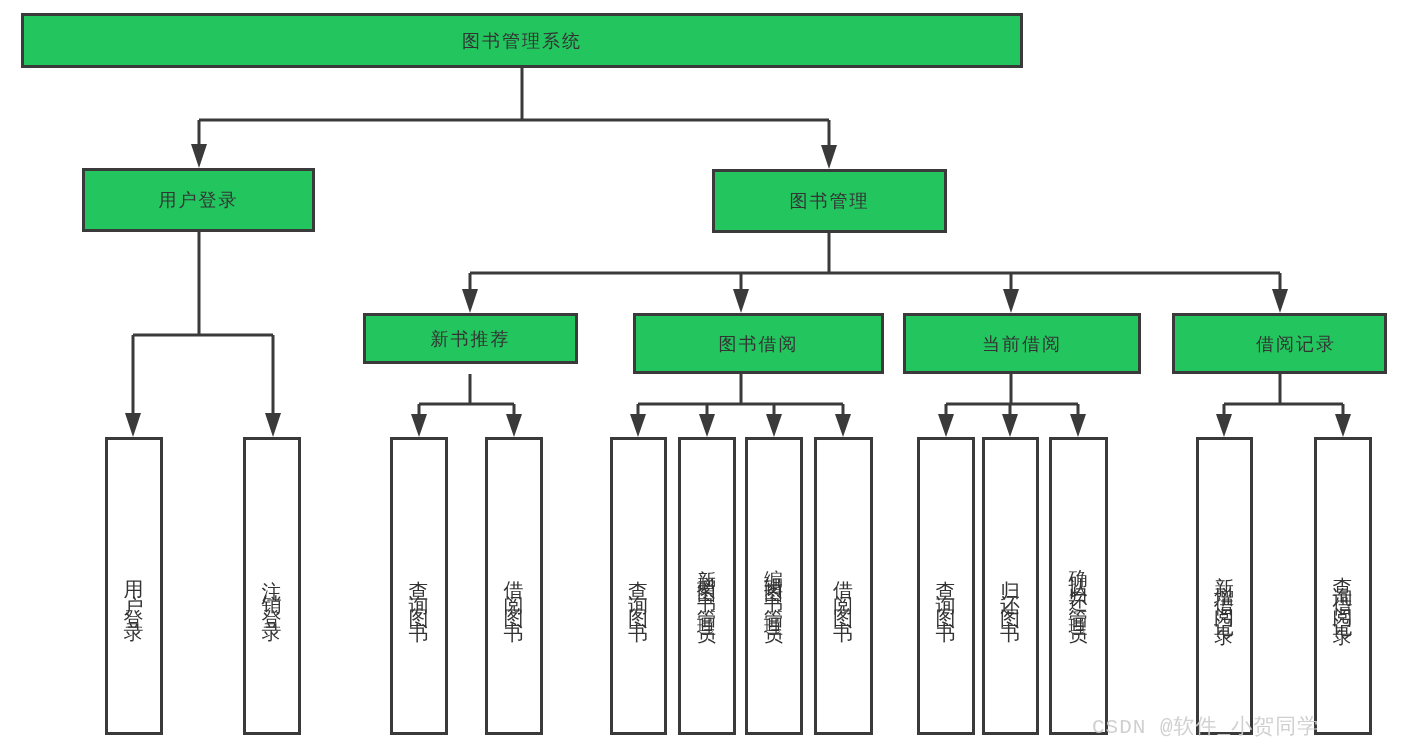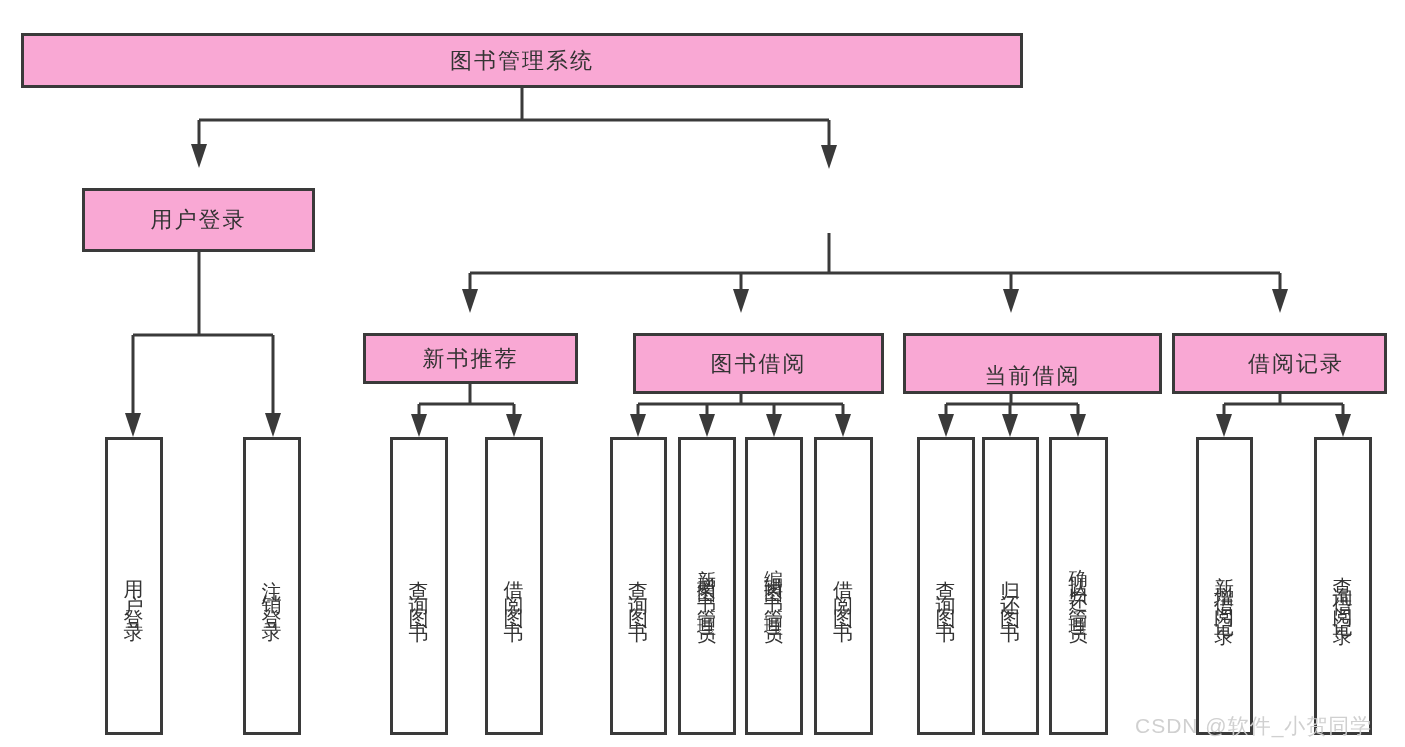--- a/index.html
+++ b/index.html
@@ -11,41 +11,41 @@
   #canvas{
     position:relative;
     width:1405px;height:747px;
     background:var(--bg);
     overflow:hidden;
     font-family:"Liberation Sans", sans-serif;
   }
   #wires{position:absolute;left:0;top:0;z-index:1;}
   .hbox{
     position:absolute;box-sizing:border-box;z-index:2;
-    border:3px solid var(--line);background:#f9a8d4;
+    border:3px solid var(--line);background:#22c55e;
     display:flex;align-items:center;justify-content:center;
-    font-size:22px;color:var(--text);letter-spacing:2px;margin-top:20px;
+    font-size:18px;color:var(--text);letter-spacing:2px;
   }
   .vbox{
     position:absolute;box-sizing:border-box;z-index:2;
     border:3px solid var(--line);background:#fff;
     display:flex;align-items:center;justify-content:center;
     top:437px;height:298px;
   }
   .vtext{
     writing-mode:vertical-rl;text-orientation:mixed;
     font-size:20px;color:var(--text);line-height:1;
     letter-spacing:14px;margin-bottom:-14px;
   }
   .v6 .vtext{letter-spacing:10px;margin-bottom:-10px;}
   .v9 .vtext{font-size:19px;letter-spacing:8px;margin-bottom:-8px;}
   .watermark{
-    position:absolute;left:1135px;top:712px;z-index:5;
+    position:absolute;left:1092px;top:712px;z-index:5;
     font-size:21px;color:rgba(205,205,205,0.95);
-    letter-spacing:1px;white-space:nowrap;
+    letter-spacing:1px;white-space:nowrap;font-family:Liberation Mono, monospace;
   }
 </style>
 </head>
 <body>
 
 <div id="canvas">
 
   <svg id="wires" width="1405" height="747" viewBox="0 0 1405 747" fill="none" stroke="#3a3a3a" stroke-width="3">
 
     <path d="M522 66 V120 M199 120 H829 M199 120 V146 M829 120 V147"></path>
@@ -82,28 +82,31 @@
     <polygon points="1335,414 1351,414 1343,437" fill="#3a3a3a" stroke="none"></polygon>
   </svg>
 
   <div class="hbox" style="left:21px;top:13px;width:1002px;height:55px;">
     <span>图书管理系统</span>
   </div>
 
   <div class="hbox" style="left:82px;top:168px;width:233px;height:64px;">
     <span>用户登录</span>
   </div>
+  <div class="hbox" style="left:712px;top:169px;width:235px;height:64px;">
+    <span>图书管理</span>
+  </div>
 
   <div class="hbox" style="left:363px;top:313px;width:215px;height:51px;">
     <span>新书推荐</span>
   </div>
   <div class="hbox" style="left:633px;top:313px;width:251px;height:61px;">
     <span>图书借阅</span>
   </div>
-  <div class="hbox" style="left:903px;top:313px;width:259px;height:61px;align-items:flex-end;">
+  <div class="hbox" style="left:903px;top:313px;width:238px;height:61px;">
     <span>当前借阅</span>
   </div>
   <div class="hbox" style="left:1172px;top:313px;width:215px;height:61px;padding-left:33px;">
     <span>借阅记录</span>
   </div>
 
   <div class="vbox" style="left:105px;width:58px;">
     <span class="vtext">用户登录</span>
   </div>
   <div class="vbox" style="left:243px;width:58px;">

